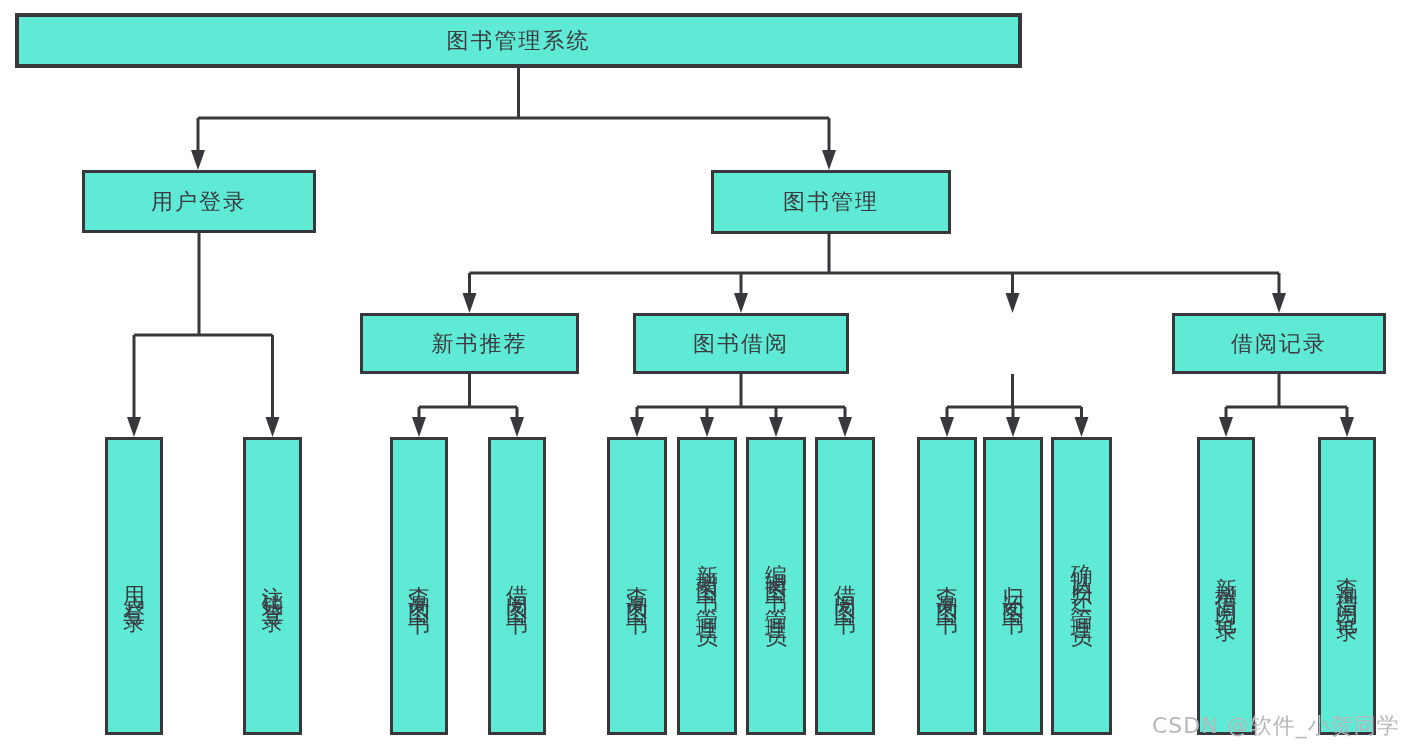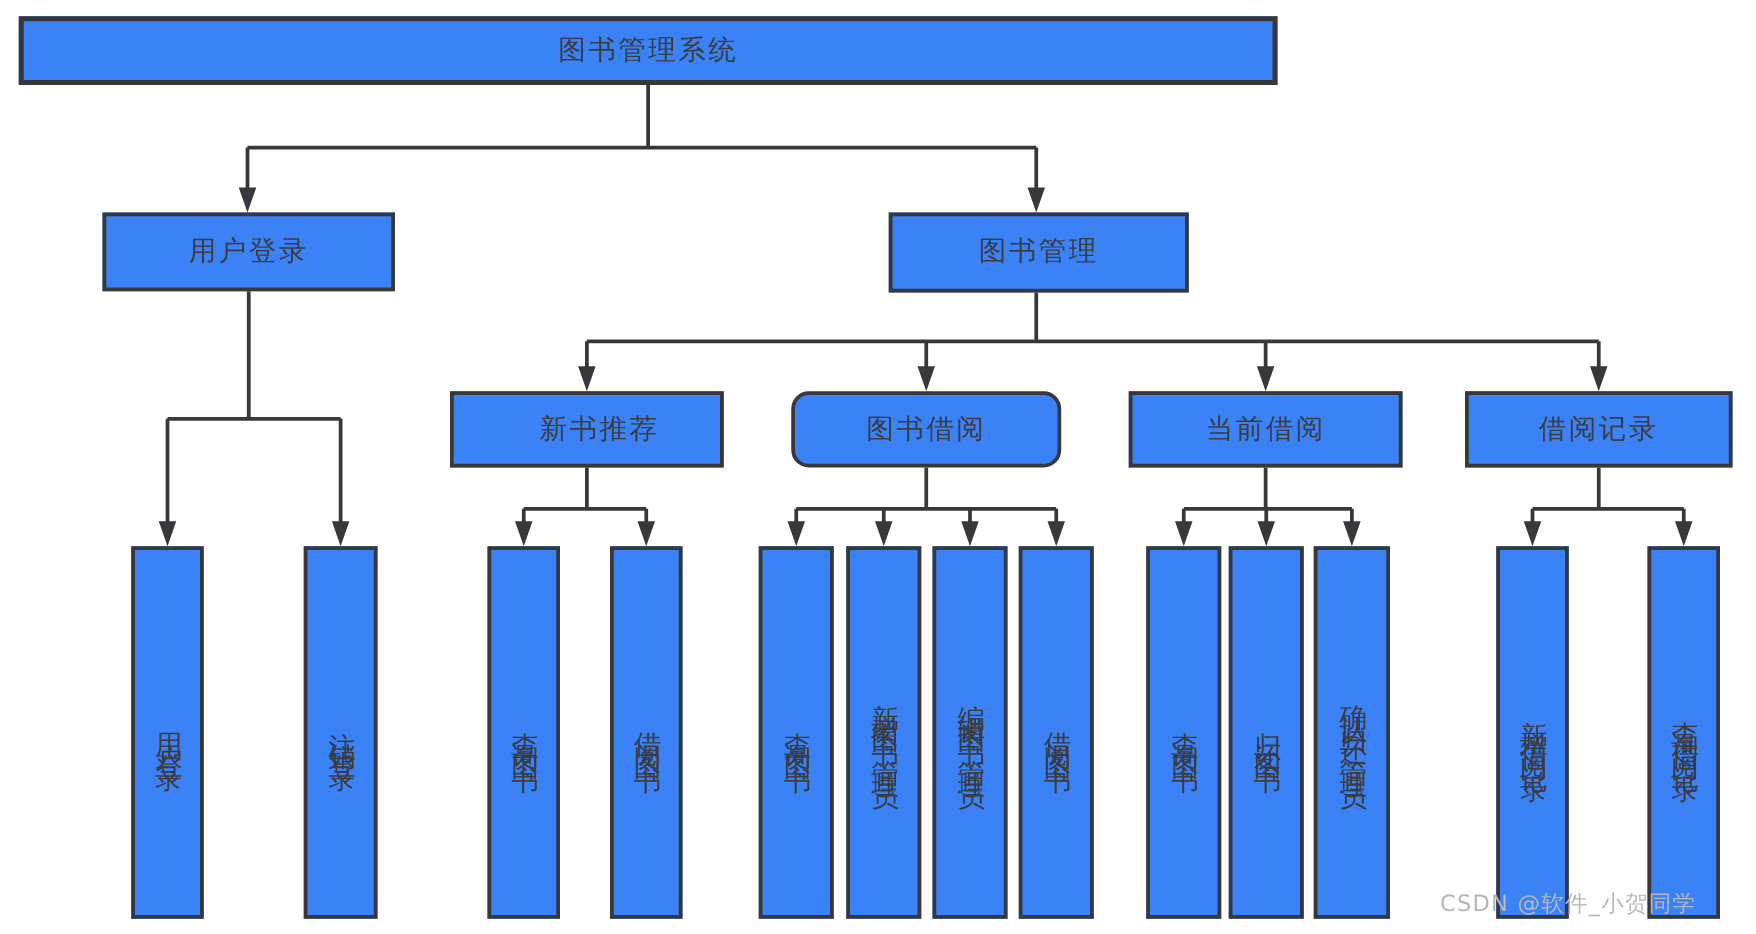--- a/index.html
+++ b/index.html
@@ -10,21 +10,21 @@
     height: 747px;
     background: var(--bg, #ffffff);
     font-family: "DejaVu Sans", "Liberation Sans", sans-serif;
     overflow: hidden;
   }
   #wires { position: absolute; left: 0; top: 0; width: 1405px; height: 747px; }
   #wires path { stroke: var(--line, #38383c); stroke-width: 3; fill: none; }
   #wires polygon { fill: var(--line, #38383c); }
   .box {
     position: absolute;
-    background: #3b82f6;
+    background: #5eead4;
     border: 3px solid var(--border, #38383c);
     color: var(--text, #3b3b42);
     display: flex;
     align-items: center;
     justify-content: center;
     font-size: 22px;
     line-height: 1;
   }
   .root { border-width: 4px; }
   .hbox { letter-spacing: 2px; }
@@ -32,21 +32,21 @@
     writing-mode: vertical-rl;
     text-orientation: mixed;
     letter-spacing: 9px;
     font-size: 22px;
   }
   .watermark {
     position: absolute;
     left: 1152px;
     top: 711px;
     color: var(--wm, #b4b7bb);
-    font-size: 18px;
+    font-size: 22px;
     letter-spacing: 1px;
     white-space: nowrap;
   }
 </style>
 </head>
 <body>
 
 <div class="stage">
 
   <svg id="wires" xmlns="http://www.w3.org/2000/svg">
@@ -77,22 +77,21 @@
       <polygon points="1219,417 1233,417 1226,437"></polygon>
       <polygon points="1340,417 1354,417 1347,437"></polygon>
     </svg>
 
   <div class="box hbox root" style="left:15px; top:13px; width:1007px; height:55px;">图书管理系统</div>
 
   <div class="box hbox" style="left:82px; top:170px; width:234px; height:63px;">用户登录</div>
   <div class="box hbox" style="left:711px; top:170px; width:240px; height:64px;">图书管理</div>
 
   <div class="box hbox" style="left:360px; top:313px; width:219px; height:61px;padding-left:20px;">新书推荐</div>
-  <div class="box hbox" style="left:633px; top:313px; width:216px; height:61px;border-radius:14px;">图书借阅</div>
-  <div class="box hbox" style="left:903px; top:313px; width:219px; height:61px;">当前借阅</div>
+  <div class="box hbox" style="left:633px; top:313px; width:216px; height:61px;">图书借阅</div>
   <div class="box hbox" style="left:1172px; top:313px; width:214px; height:61px;">借阅记录</div>
 
   <div class="box vbox" style="left:105px; top:437px; width:58px; height:298px;">用户登录</div>
   <div class="box vbox" style="left:243px; top:437px; width:59px; height:298px;">注销登录</div>
 
   <div class="box vbox" style="left:390px; top:437px; width:58px; height:298px;">查询图书</div>
   <div class="box vbox" style="left:488px; top:437px; width:58px; height:298px;">借阅图书</div>
 
   <div class="box vbox" style="left:607px; top:437px; width:60px; height:298px;">查询图书</div>
   <div class="box vbox" style="left:677px; top:437px; width:60px; height:298px;">新增图书（管理员）</div>

